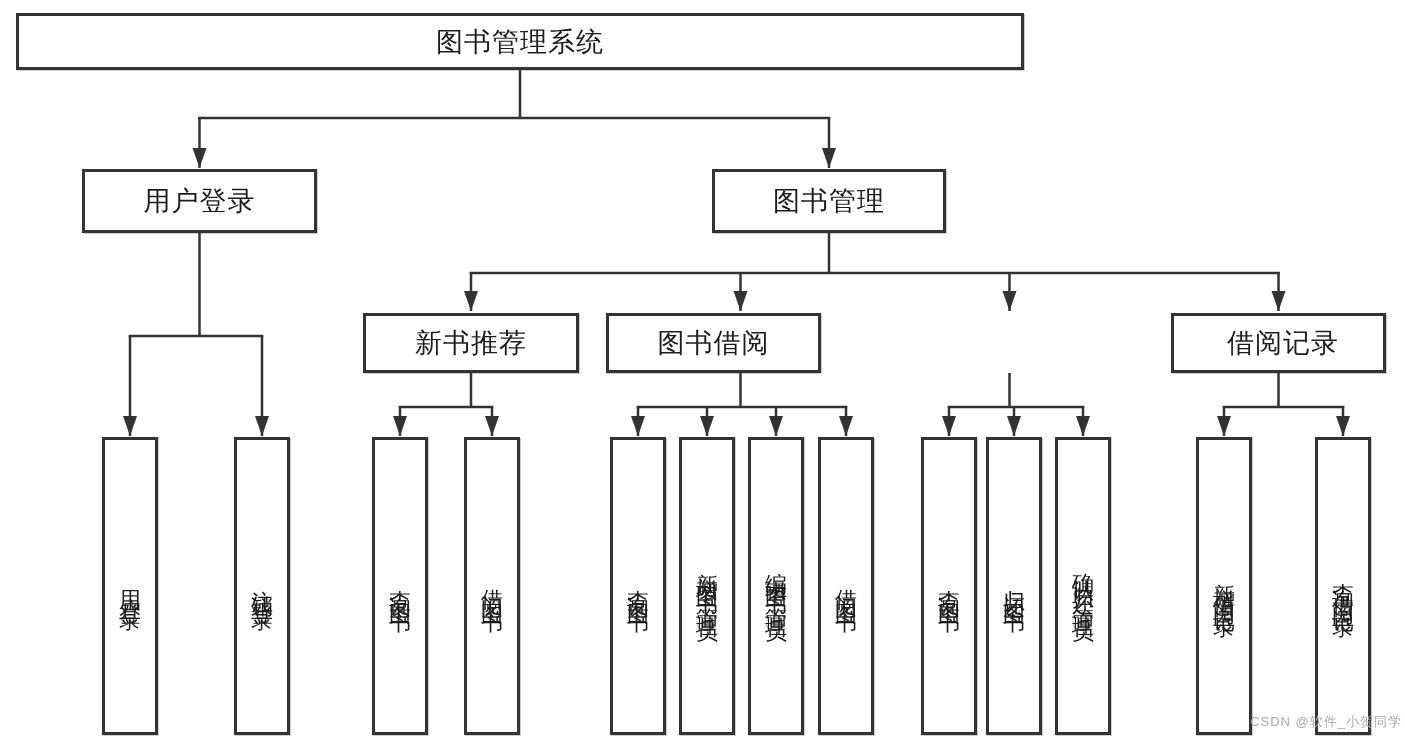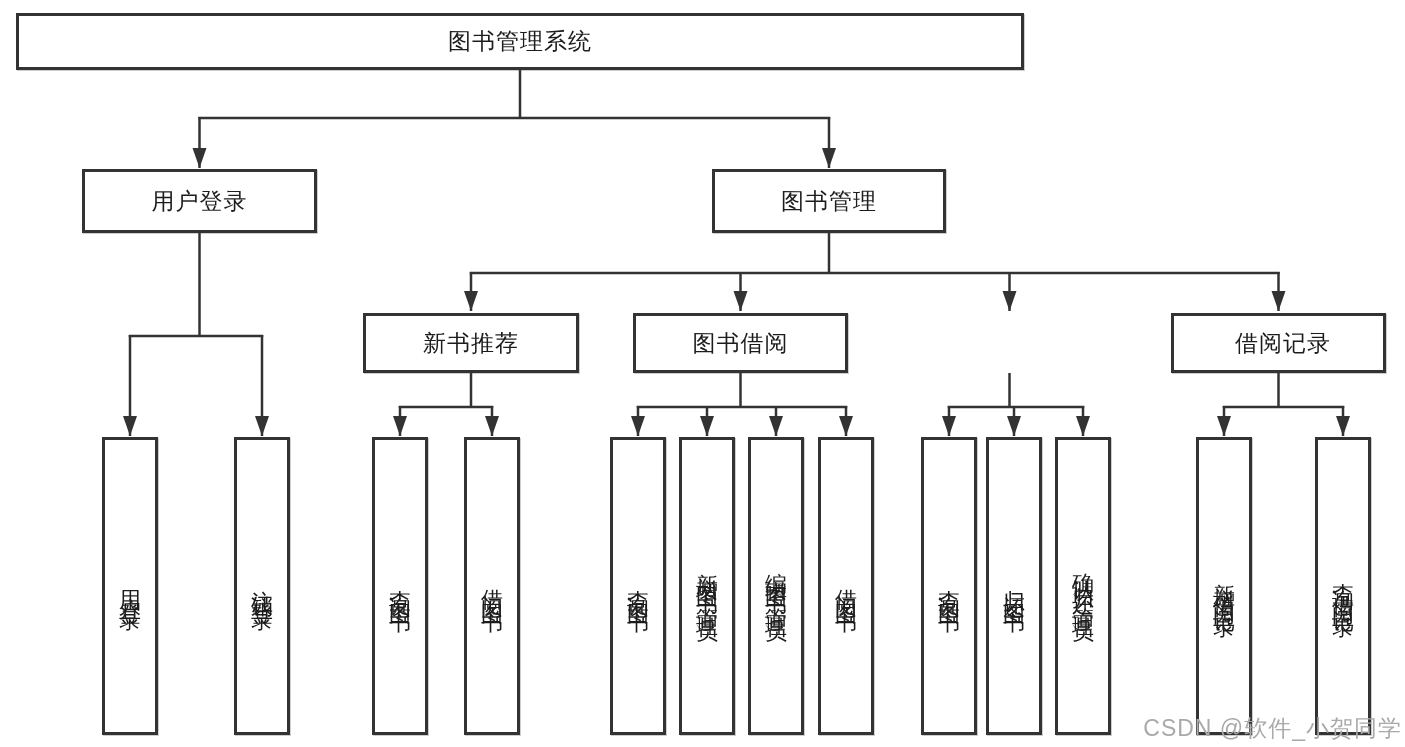--- a/index.html
+++ b/index.html
@@ -28,36 +28,36 @@
     background: #ffffff;
     border: 3px solid #333333;
     color: #1c1c1c;
     display: flex;
     align-items: center;
     justify-content: center;
     text-align: center;
     box-shadow: 1px 1px 0 rgba(60,60,60,0.25);
   }
   .h-node {
-    font-size: 23px;
+    font-size: 27px;
     letter-spacing: 1px;
     white-space: nowrap;
   }
   .v-node {
     writing-mode: vertical-rl;
     text-orientation: mixed;
     font-size: 22px;
     letter-spacing: 7px;
     line-height: 1;
   }
   .watermark {
     position: absolute;
     right: 3px;
     top: 713px;
-    font-size: 23px;
+    font-size: 13px;
     color: #a9a9a9;
     letter-spacing: 1px;
     white-space: nowrap;
   }
 </style>
 </head>
 <body>
 
 <div class="canvas">
 
@@ -124,21 +124,21 @@
       </g>
     </g>
   </svg>
 
   <div class="node h-node" style="left:16px; top:13px; width:1008px; height:57px;">图书管理系统</div>
 
   <div class="node h-node" style="left:82px; top:169px; width:235px; height:64px;">用户登录</div>
   <div class="node h-node" style="left:712px; top:169px; width:234px; height:64px;">图书管理</div>
 
   <div class="node h-node" style="left:363px; top:313px; width:216px; height:60px;">新书推荐</div>
-  <div class="node h-node" style="left:633px; top:313px; width:215px; height:60px;">图书借阅</div>
+  <div class="node h-node" style="left:606px; top:313px; width:215px; height:60px;">图书借阅</div>
   <div class="node h-node" style="left:1171px; top:313px; width:215px; height:60px;padding-left:9px;">借阅记录</div>
 
   <div class="node v-node" style="left:102px; top:437px; width:56px; height:298px;">用户登录</div>
   <div class="node v-node" style="left:234px; top:437px; width:56px; height:298px;">注销登录</div>
 
   <div class="node v-node" style="left:372px; top:437px; width:56px; height:298px;">查询图书</div>
   <div class="node v-node" style="left:464px; top:437px; width:56px; height:298px;">借阅图书</div>
 
   <div class="node v-node" style="left:610px; top:437px; width:56px; height:298px;">查询图书</div>
   <div class="node v-node" style="left:679px; top:437px; width:56px; height:298px;">新增图书（管理员）</div>

